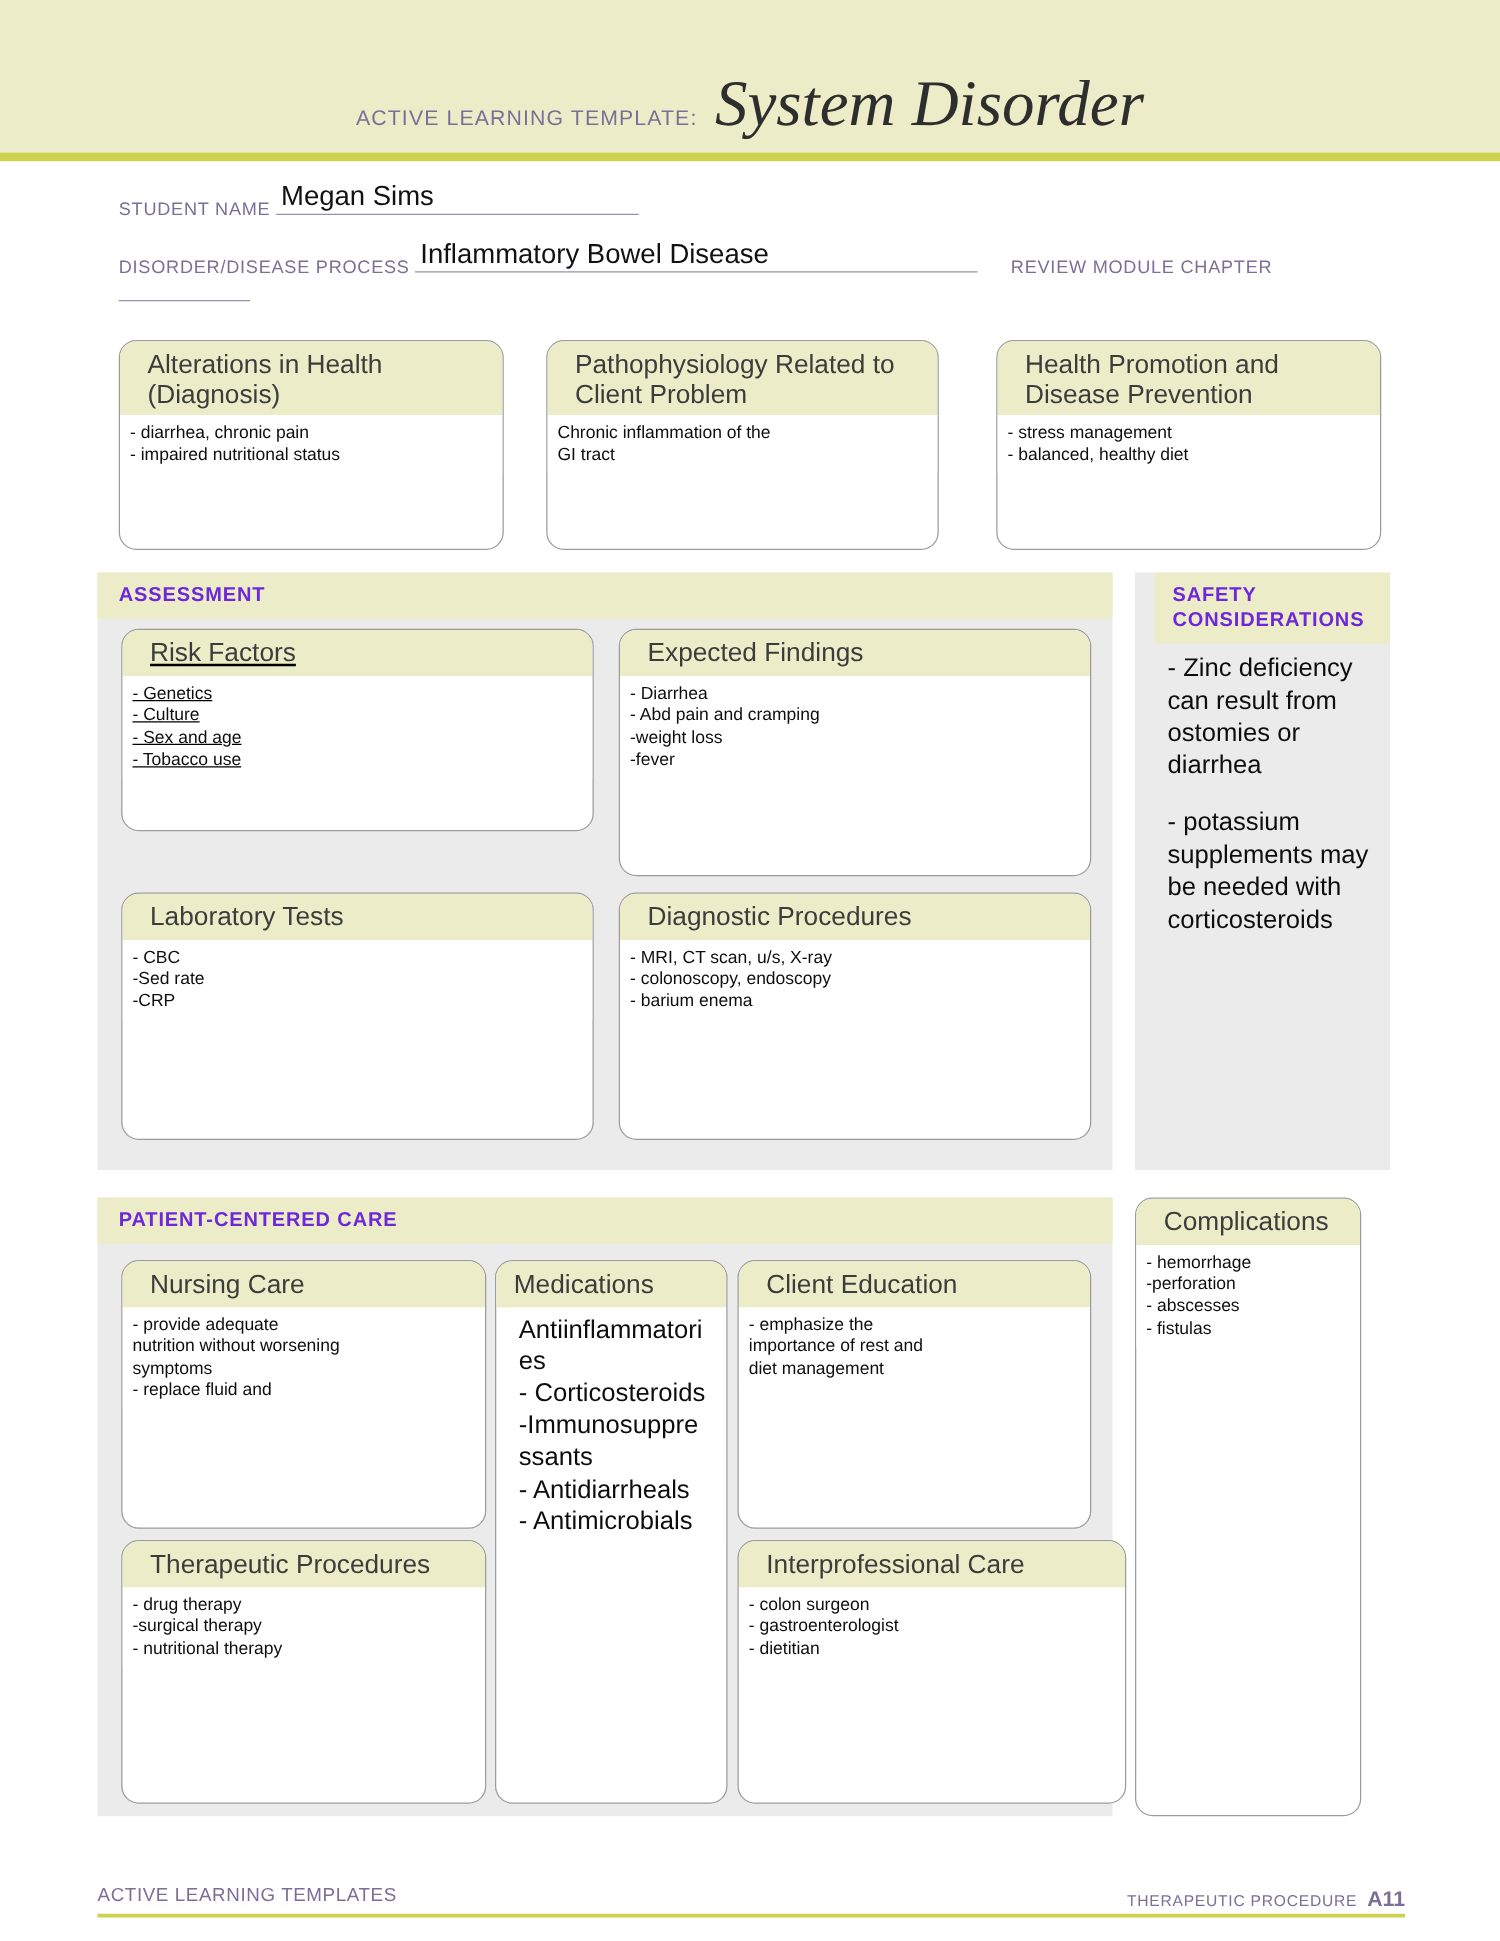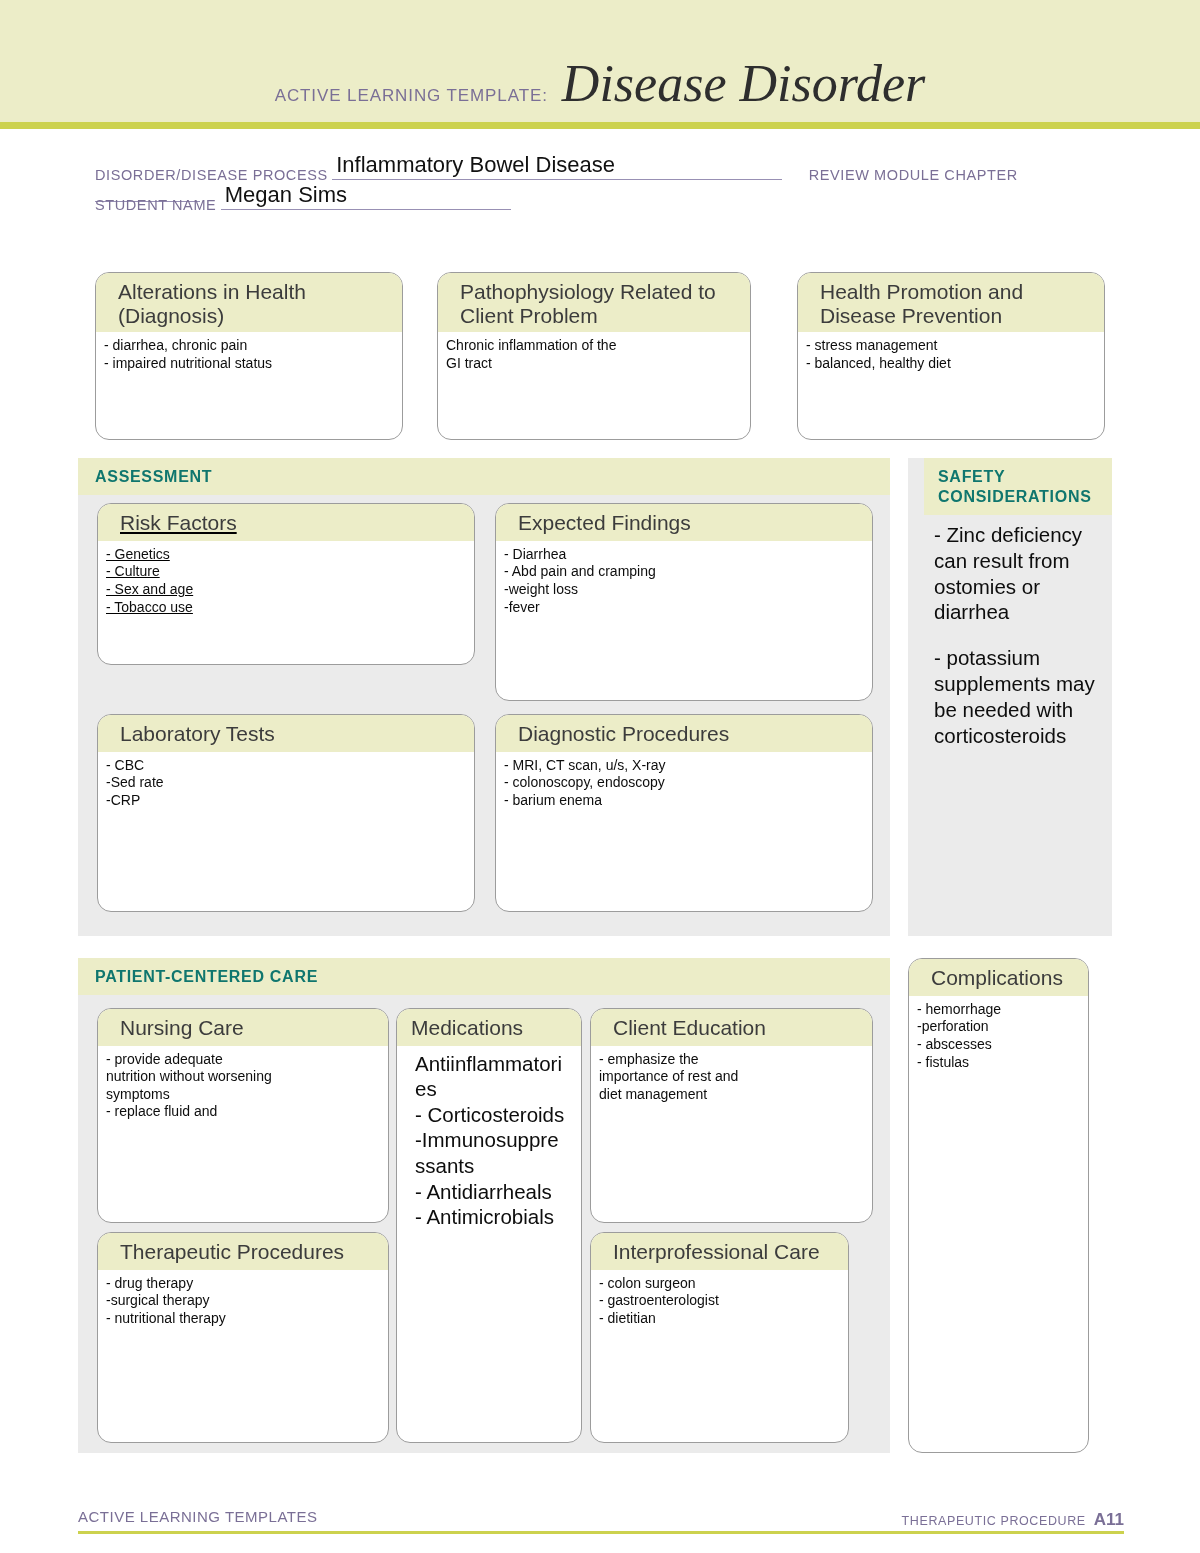--- a/index.html
+++ b/index.html
@@ -136,21 +136,21 @@
   .panel {
     position: absolute;
     background: #ebebeb;
     box-sizing: border-box;
   }
   .panel-head {
     background: #ecedc8;
     font-size: 16px;
     font-weight: bold;
     letter-spacing: 0.7px;
-    color: #0f766e;
+    color: #6d28d9;
     padding: 9px 0 8px 17px;
     font-family: "Liberation Sans", sans-serif;
     line-height: 1.25;
   }
   #panel-assessment { left: 78px; top: 458px; width: 812px; height: 478px; }
   #panel-pcc        { left: 78px; top: 958px; width: 812px; height: 495px; }
   #panel-safety     { left: 908px; top: 458px; width: 204px; height: 478px; padding-left: 16px; }
   #panel-safety .panel-head { padding-left: 14px; }
   .safety-body {
     font-size: 20.5px;
@@ -166,21 +166,21 @@
   #card-risk   { left: 97px;  top: 503px; width: 378px; height: 162px; text-decoration: underline; }
   #card-expect { left: 495px; top: 503px; width: 378px; height: 198px; }
   #card-lab    { left: 97px;  top: 714px; width: 378px; height: 198px; }
   #card-diag   { left: 495px; top: 714px; width: 378px; height: 198px; }
 
   
   #card-nursing  { left: 97px;  top: 1008px; width: 292px; height: 215px; }
   #card-meds     { left: 396px; top: 1008px; width: 186px; height: 435px; }
   #card-cliented { left: 590px; top: 1008px; width: 283px; height: 215px; }
   #card-therap   { left: 97px;  top: 1232px; width: 292px; height: 211px; }
-  #card-interpro { left: 590px; top: 1232px; width: 259px; height: 211px; }
+  #card-interpro { left: 590px; top: 1232px; width: 311px; height: 211px; }
 
   #card-meds .card-body { font-size: 20.5px; line-height: 1.25; padding-left: 6px; margin-left: 12px; }
   #card-nursing .card-body { line-height: 1.26; }
 
   
   #card-complications {
     left: 908px; top: 958px; width: 181px; height: 495px;
   }
   #card-complications .card-head { padding-left: 22px; }
 
@@ -222,42 +222,42 @@
     margin-left: 8px;
     font-weight: bold;
   }
 </style>
 </head>
 <body>
 
 <div class="header-band">
   <div class="header-inner">
     <span class="template-kicker">ACTIVE LEARNING TEMPLATE:</span>
-    <span class="template-title">Disease Disorder</span>
+    <span class="template-title">System Disorder</span>
   </div>
 </div>
 <div class="header-rule"></div>
 
 <div class="info-area">
+
+  <div class="info-row row1">
+    <span class="field-label">STUDENT NAME</span>
+    <span class="fill-line line-name">
+      <span class="fill-value">Megan Sims</span>
+    </span>
+  </div>
 
   <div class="info-row row2">
     <span class="field-label">DISORDER/DISEASE PROCESS</span>
     <span class="fill-line line-disorder">
       <span class="fill-value">Inflammatory Bowel Disease</span>
     </span>
     <span class="field-label chapter-label">REVIEW MODULE CHAPTER</span>
     <span class="fill-line line-chapter">
       <span class="fill-value"></span>
-    </span>
-  </div>
-
-  <div class="info-row row1">
-    <span class="field-label">STUDENT NAME</span>
-    <span class="fill-line line-name">
-      <span class="fill-value">Megan Sims</span>
     </span>
   </div>
 
 </div>
 
 <div class="card" id="card-alterations">
   <div class="card-head two-line">Alterations in
 Health (Diagnosis)</div>
   <div class="card-body">
     <div>- diarrhea, chronic pain

